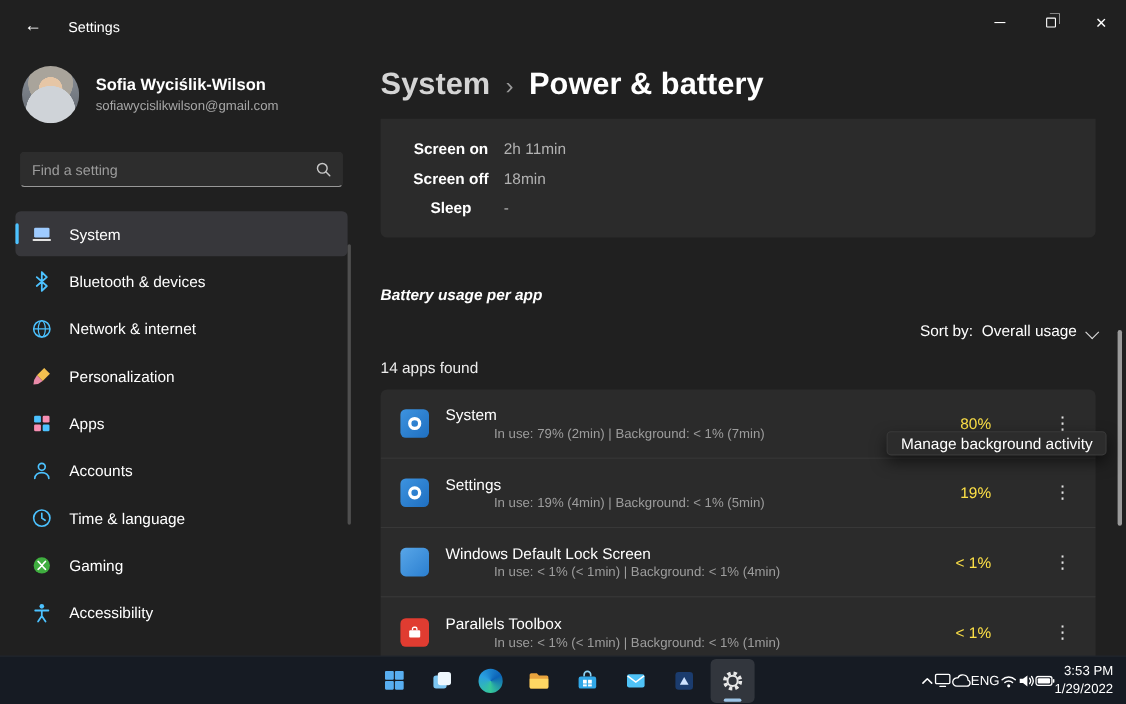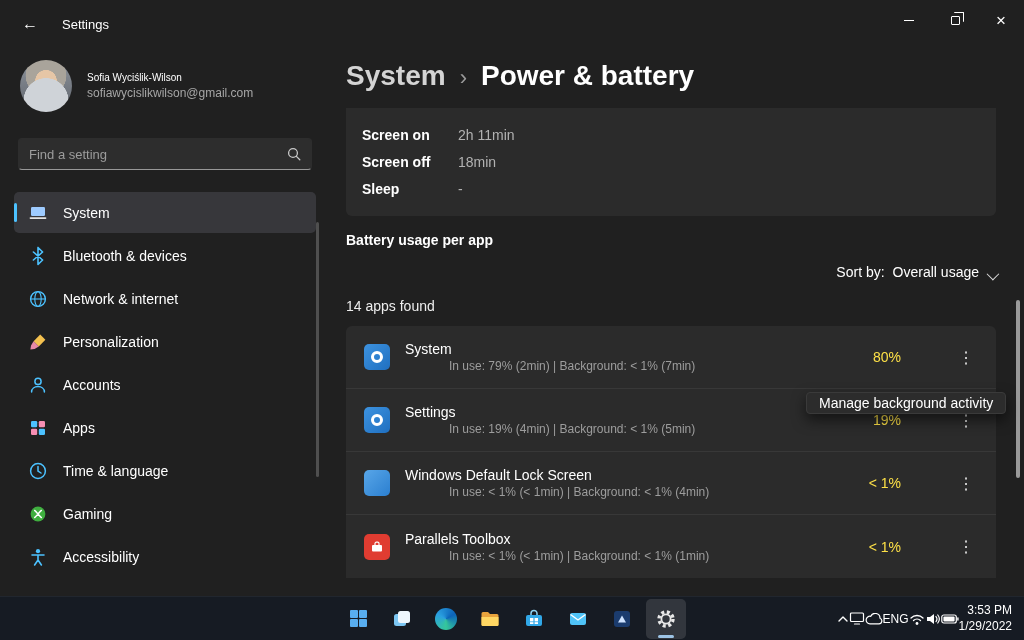--- a/index.html
+++ b/index.html
@@ -21,21 +21,21 @@
 
   
   .sidebar { position:absolute; top:48px; left:0; width:330px; bottom:44px; padding:0 14px; }
   .profile { display:flex; align-items:center; gap:15px; margin:12px 6px 26px 6px; cursor:pointer; }
   .avatar { width:52px; height:52px; border-radius:50%; flex:none;
             background:
               radial-gradient(circle at 50% 78%, #cfd3d8 0 46%, transparent 47%),
               radial-gradient(circle at 50% 40%, #e6c6a6 0 26%, transparent 27%),
               radial-gradient(circle at 50% 30%, #a9a49b 0 45%, transparent 46%),
               linear-gradient(180deg, #8d939b, #5f646c); }
-  .profile-name { font-size:10px; font-weight:400; line-height:1.35; }
+  .profile-name { font-size:15px; font-weight:700; line-height:1.35; }
   .profile-email { font-size:12px; color:#a6a6a6; line-height:1.35; }
 
   .find-box { display:flex; align-items:center; height:32px; margin:0 4px 22px 4px; padding:0 10px;
               background:#2d2d2d; border:1px solid #2d2d2d; border-bottom:1px solid #989898; border-radius:4px; }
   .find-box input { flex:1; background:transparent; border:none; outline:none; color:#fef9c3; font-size:13px; font-family:inherit; }
   .find-box input::placeholder { color:#9c9c9c; }
 
   .nav { display:flex; flex-direction:column; gap:2px; }
   .nav-item { position:relative; display:flex; align-items:center; gap:15px; height:41px; padding:0 14px;
               border-radius:5px; cursor:pointer; }
@@ -46,25 +46,25 @@
   .sidebar-scrollbar { position:absolute; left:316px; top:222px; width:3px; height:255px; background:#4f4f4f; border-radius:2px; }
 
   
   .main { position:absolute; left:330px; top:48px; right:0; bottom:44px; padding:12px 28px 0 16px; }
   .breadcrumb { display:flex; align-items:baseline; gap:14px; margin-bottom:16px; }
   .crumb-parent { font-size:28px; font-weight:600; color:#d4d4d4; cursor:pointer; }
   .crumb-sep { font-size:22px; color:#9a9a9a; }
   .crumb-current { font-size:28px; font-weight:600; color:#fff; }
 
   .stats-card { background:#2b2b2b; border-radius:0 0 6px 6px; padding:13px 16px 14px 16px; }
-  .stat-row { display:flex; align-items:center; height:27px; }
+  .stat-row { display:flex; align-items:center; height:27px;text-align:center; }
   .stat-label { width:96px; font-size:14px; font-weight:700; color:#fff; }
   .stat-value { font-size:14px; color:#b2b2b2; }
 
-  .section-title { margin-top:16px; font-size:14px; font-weight:700; color:#fff; }
+  .section-title { margin-top:44px; font-size:14px; font-weight:700; color:#fff;font-style:italic; }
 
   .usage-toolbar { display:flex; align-items:center; margin-top:16px; }
   .app-search { display:flex; align-items:center; width:300px; height:32px; padding:0 10px;
                 background:#2d2d2d; border:1px solid #2d2d2d; border-bottom:1px solid #989898; border-radius:4px; }
   .app-search input { flex:1; background:transparent; border:none; outline:none; color:#fff; font-size:13px; font-family:inherit; }
   .app-search input::placeholder { color:#9c9c9c; }
   .sort-control { margin-left:auto; display:flex; align-items:flex-end; gap:8px; font-size:14px; color:#fff; cursor:pointer; }
   .chev-down { width:9px; height:9px; border-right:1.6px solid #dcdcdc; border-bottom:1.6px solid #dcdcdc; transform:rotate(45deg) translateY(-2px); }
 
   .apps-found { margin-top:18px; font-size:14px; color:#ededed; }
@@ -174,36 +174,36 @@
           <svg width="20" height="20" viewBox="0 0 20 20">
               <path d="M12.2 2.6 l5.2 5.2 -6.6 6.6 -5.2-5.2 z" fill="#f4c14f"></path>
               <path d="M5.6 9.2 l5.2 5.2 -4.2 2.6 -4.2 0.6 0.6-4.2 z" fill="#e98aa8"></path>
             </svg>
         </span>
         <span class="nav-label">Personalization</span>
       </div>
       <div class="nav-item">
         <span class="nav-icon">
           <svg width="20" height="20" viewBox="0 0 20 20">
-              <circle cx="10" cy="6.4" r="3.1" fill="none" stroke="#4cc2ff" stroke-width="1.5"></circle>
-              <path d="M3.6 17 c0-3.4 3-5.4 6.4-5.4 s6.4 2 6.4 5.4" fill="none" stroke="#4cc2ff" stroke-width="1.5" stroke-linecap="round"></path>
-            </svg>
-        </span>
-        <span class="nav-label">Accounts</span>
-      </div>
-      <div class="nav-item">
-        <span class="nav-icon">
-          <svg width="20" height="20" viewBox="0 0 20 20">
               <rect x="3" y="3" width="6.2" height="6.2" rx="1.2" fill="#4cc2ff"></rect>
               <rect x="10.8" y="3" width="6.2" height="6.2" rx="1.2" fill="#f78fb3"></rect>
               <rect x="3" y="10.8" width="6.2" height="6.2" rx="1.2" fill="#f78fb3"></rect>
               <rect x="10.8" y="10.8" width="6.2" height="6.2" rx="1.2" fill="#4cc2ff"></rect>
             </svg>
         </span>
         <span class="nav-label">Apps</span>
+      </div>
+      <div class="nav-item">
+        <span class="nav-icon">
+          <svg width="20" height="20" viewBox="0 0 20 20">
+              <circle cx="10" cy="6.4" r="3.1" fill="none" stroke="#4cc2ff" stroke-width="1.5"></circle>
+              <path d="M3.6 17 c0-3.4 3-5.4 6.4-5.4 s6.4 2 6.4 5.4" fill="none" stroke="#4cc2ff" stroke-width="1.5" stroke-linecap="round"></path>
+            </svg>
+        </span>
+        <span class="nav-label">Accounts</span>
       </div>
       <div class="nav-item">
         <span class="nav-icon">
           <svg width="20" height="20" viewBox="0 0 20 20">
               <circle cx="10" cy="10" r="7.4" fill="none" stroke="#4cc2ff" stroke-width="1.5"></circle>
               <path d="M10 5.6 V10 L13 12" fill="none" stroke="#4cc2ff" stroke-width="1.5" stroke-linecap="round"></path>
             </svg>
         </span>
         <span class="nav-label">Time &amp; language</span>
       </div>

